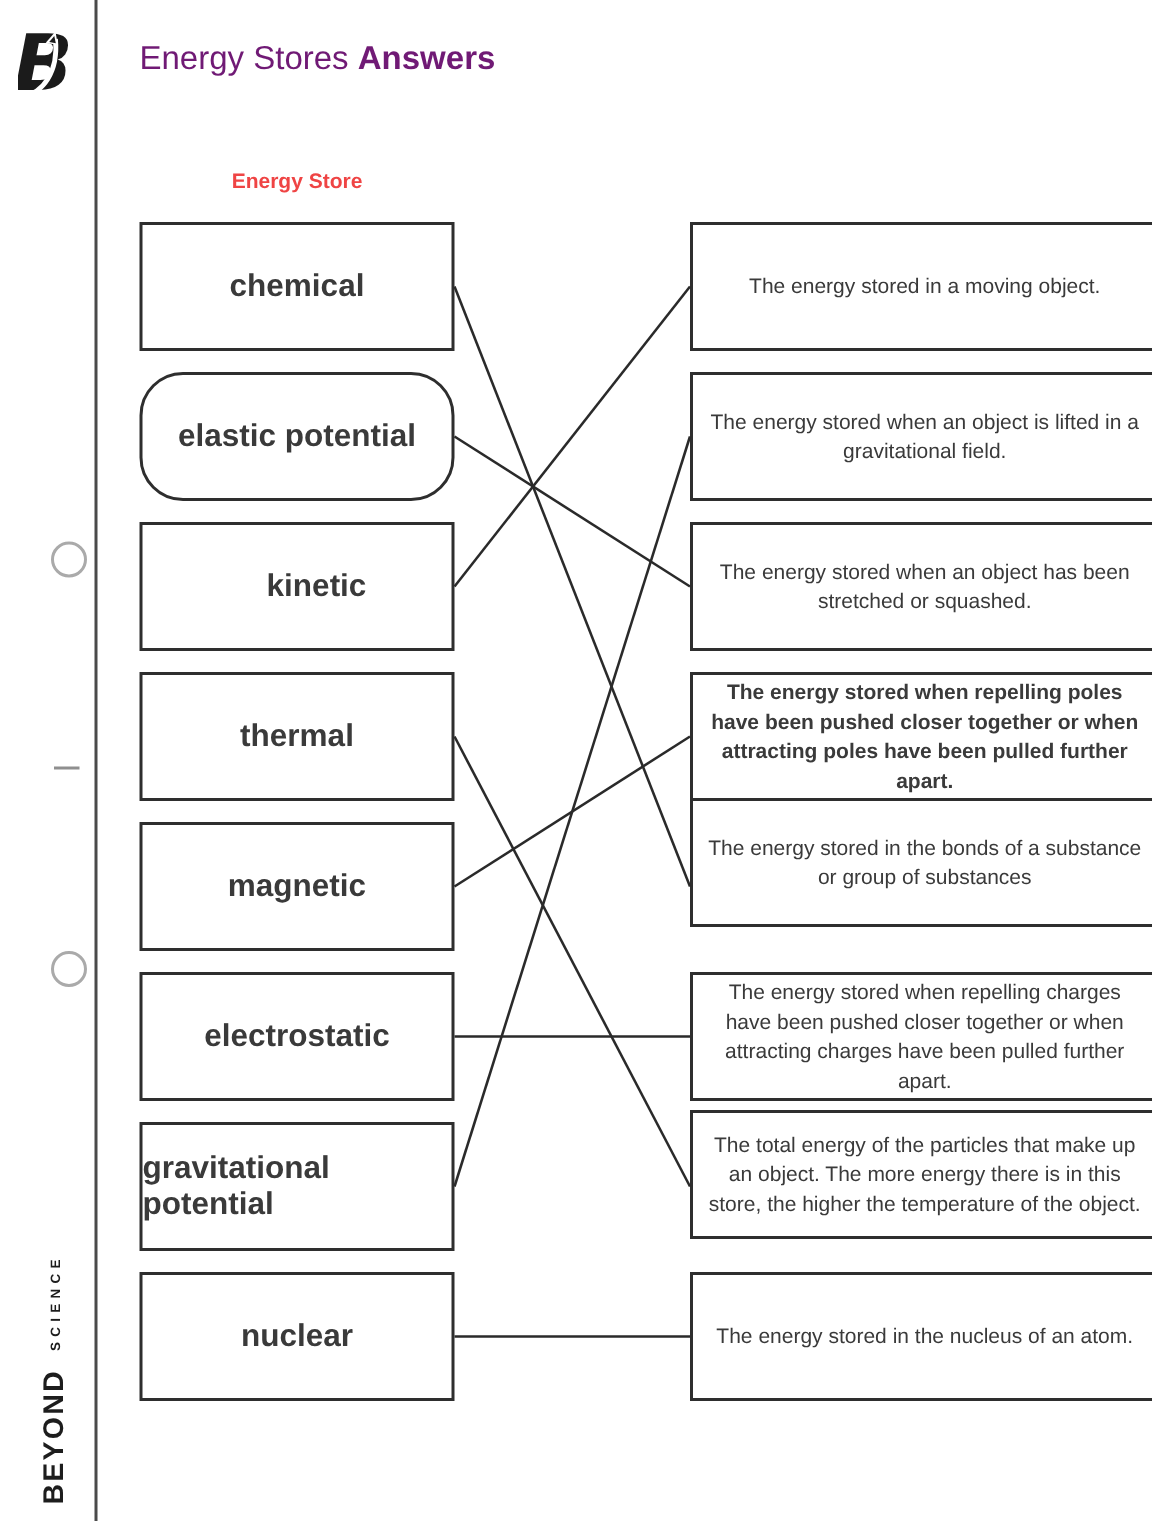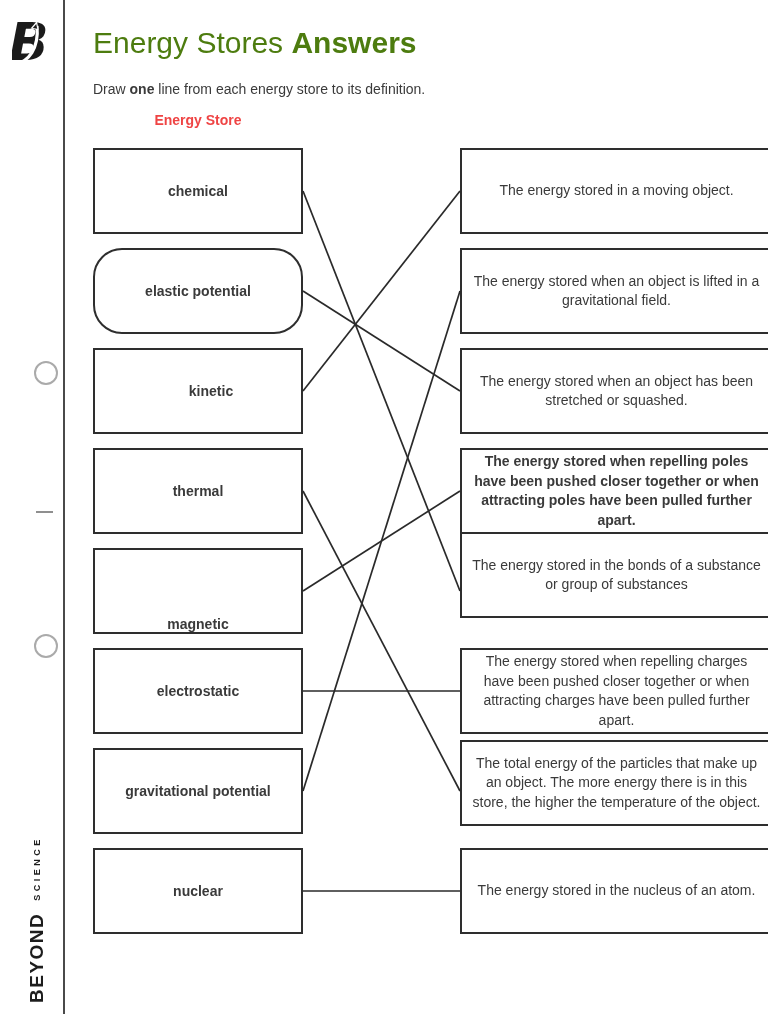--- a/index.html
+++ b/index.html
@@ -13,35 +13,35 @@
   .hole-top { top:361px; }
   .hole-bottom { top:634px; }
   .mid-dash { position:absolute; left:36px; top:511px; width:17px; height:2px; background:#8f8f8f; }
   .brand-vertical {
     position:absolute; left:26px; top:1003px;
     transform:rotate(-90deg); transform-origin:0 0;
     display:flex; align-items:center; gap:12px; white-space:nowrap;
   }
   .brand-name { font-weight:700; font-size:19px; letter-spacing:1.5px; color:#1d1d1d; }
   .brand-sub  { font-weight:700; font-size:9px;  letter-spacing:3.5px; color:#1d1d1d; }
-  .title { position:absolute; left:93px; top:26px; margin:0; font-size:30px; font-weight:400; color:#4d7c0f; }
+  .title { position:absolute; left:93px; top:26px; margin:0; font-size:22px; font-weight:400; color:#701a75; }
   .title b { font-weight:700; }
   .subtitle { position:absolute; left:93px; top:81px; margin:0; font-size:14px; color:#3a3a3a; }
   .subtitle b { font-weight:700; }
   .col-header { position:absolute; top:112px; font-size:14px; font-weight:700; color:#ef4444; text-align:center; }
   .col-header.left  { left:93px;  width:210px; }
   .col-header.right { left:460px; width:273px; }
   .box {
     position:absolute; height:86px; box-sizing:border-box;
     border:2px solid #2e2e2e; background:#ffffff;
     display:flex; align-items:center; justify-content:center;
   }
   .store-box { left:93px; width:210px; }
   .def-box   { left:460px; width:313px; padding:3px 8px; }
-  .store-label { font-weight:700; font-size:14px; color:#3a3a3a; }
+  .store-label { font-weight:700; font-size:21px; color:#3a3a3a; }
   .def-text { font-size:14px; line-height:19.5px; text-align:center; color:#3a3a3a; }
   #answer-lines { position:absolute; left:0; top:0; width:768px; height:1024px; pointer-events:none; }
   #answer-lines line { stroke:#2a2a2a; stroke-width:1.7; }
 </style>
 </head>
 <body>
 
 <div class="page">
 
   <div class="margin-rule"></div>
@@ -57,38 +57,37 @@
   <div class="hole hole-bottom"></div>
   <div class="mid-dash"></div>
 
   <div class="brand-vertical">
     <span class="brand-name">BEYOND</span>
     <span class="brand-sub">SCIENCE</span>
   </div>
 
   <h1 class="title"><span>Energy Stores </span><b>Answers</b></h1>
 
-  <p class="subtitle"><span>Draw </span><b>one</b><span> line from each energy store to its definition.</span></p>
 
   <div class="col-header left">Energy Store</div>
 
   <div id="store-boxes">
       <div class="box store-box" style="top: 148px;">
         <span class="store-label">chemical</span>
       </div>
       <div class="box store-box" style="top: 248px; border-radius: 29px;">
         <span class="store-label">elastic potential</span>
       </div>
       <div class="box store-box" style="top: 348px; padding-left: 26px;">
         <span class="store-label">kinetic</span>
       </div>
       <div class="box store-box" style="top: 448px;">
         <span class="store-label">thermal</span>
       </div>
-      <div class="box store-box" style="top: 548px; align-items: flex-end;">
+      <div class="box store-box" style="top: 548px;">
         <span class="store-label">magnetic</span>
       </div>
       <div class="box store-box" style="top: 648px;">
         <span class="store-label">electrostatic</span>
       </div>
       <div class="box store-box" style="top: 748px;">
         <span class="store-label">gravitational potential</span>
       </div>
       <div class="box store-box" style="top: 848px;">
         <span class="store-label">nuclear</span>

